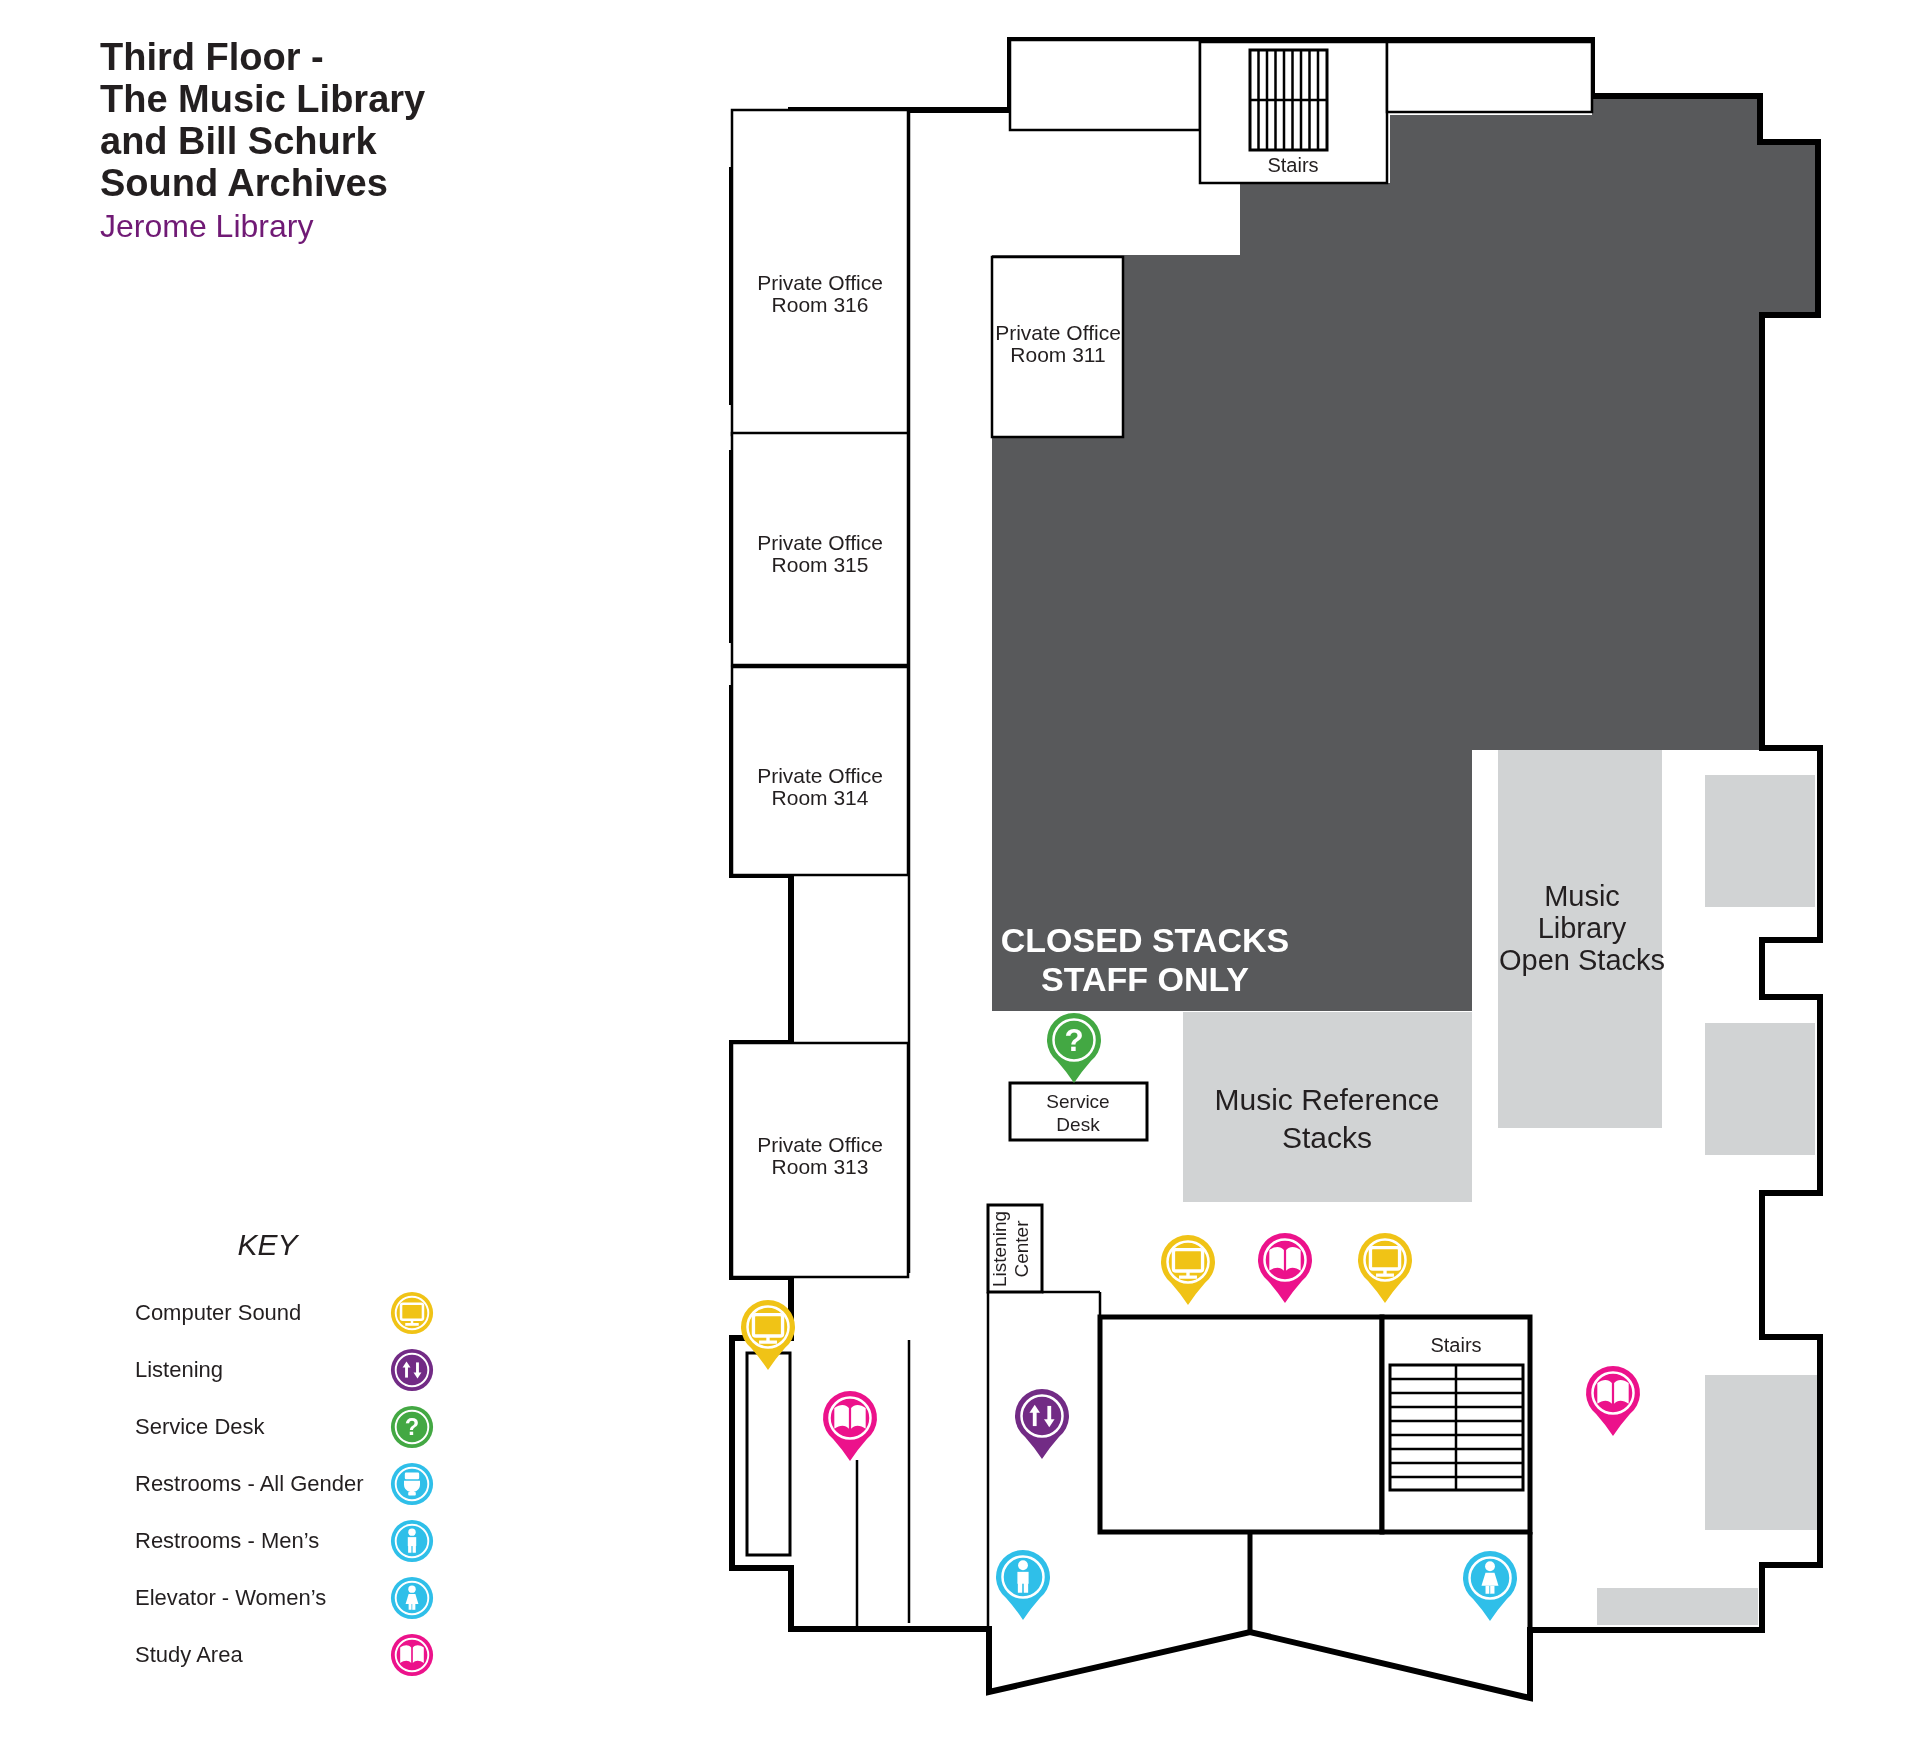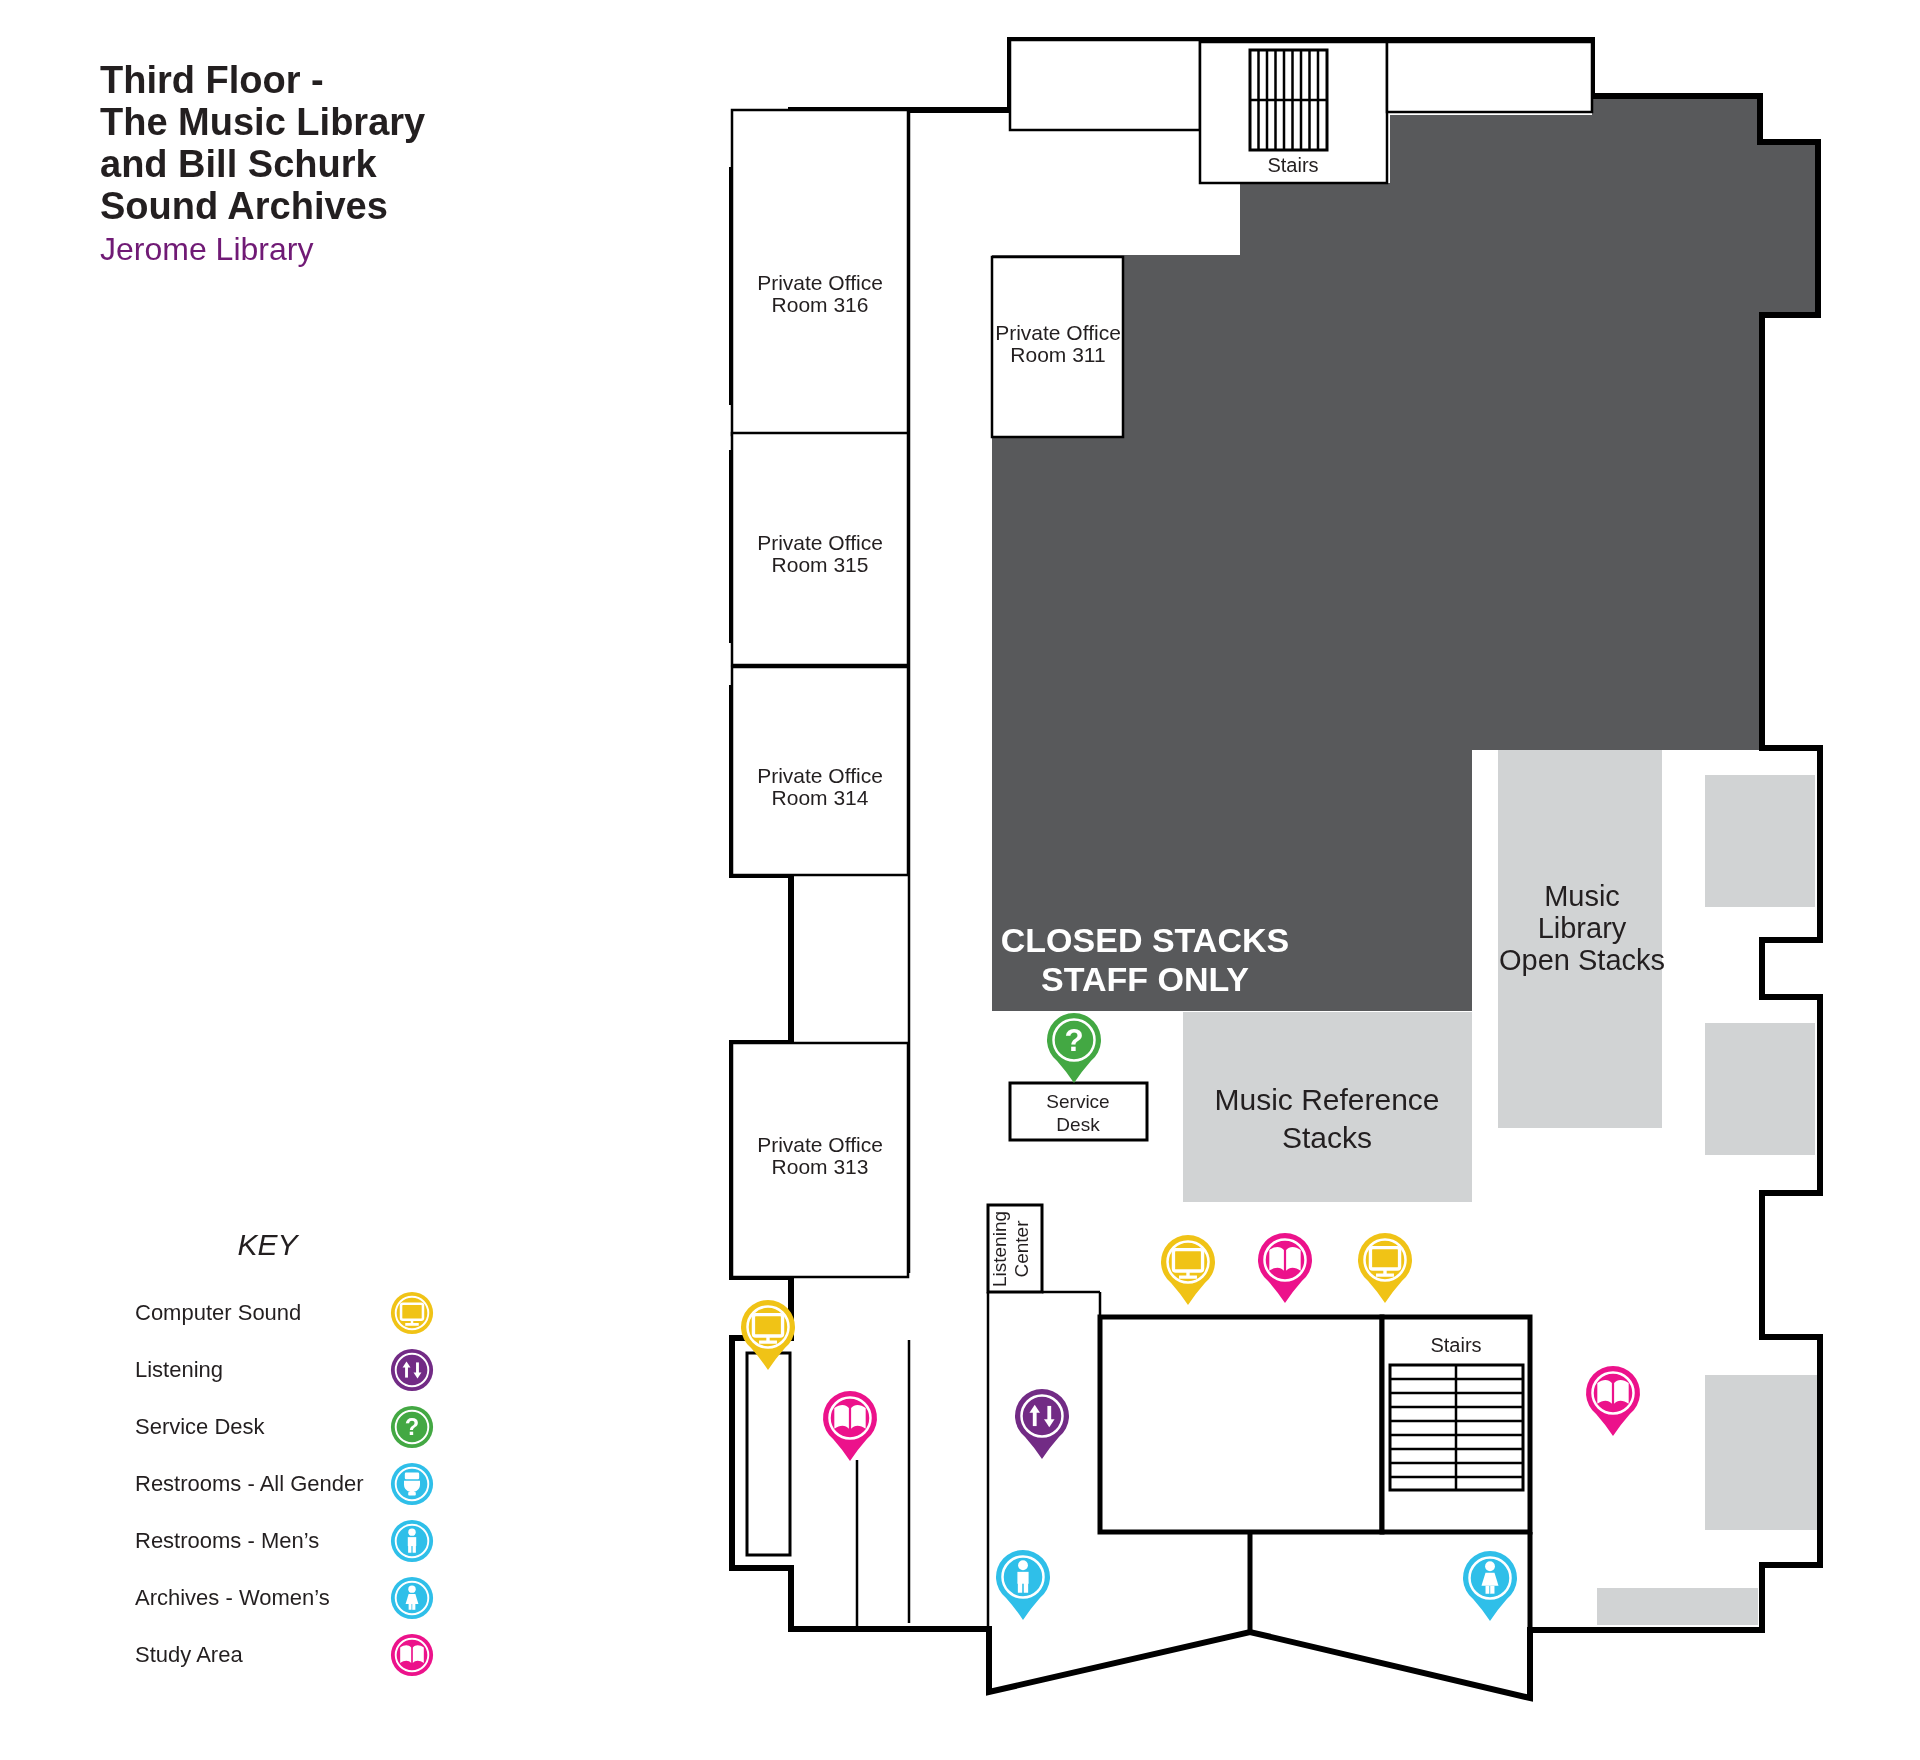--- a/index.html
+++ b/index.html
@@ -1,18 +1,18 @@
 <!DOCTYPE html>
 <html><head>
 <meta charset="utf-8">
 <style>
   html,body{margin:0;padding:0;background:#fff;}
   .page{position:relative;width:1920px;height:1760px;background:#fff;overflow:hidden;
         font-family:"Liberation Sans", sans-serif;color:#231F20;}
-  .title-block{position:absolute;left:100px;top:36px;margin-top:23px;}
+  .title-block{position:absolute;left:100px;top:36px;}
   .title-line{font-size:38px;font-weight:bold;line-height:42px;color:#231F20;}
   .subtitle{font-size:32px;line-height:40px;margin-top:2px;color:#701a75;}
   .key-block{position:absolute;left:135px;top:1228px;width:300px;}
   .key-heading{font-size:30px;text-align:center;width:265px;margin:0 0 22px 0;font-weight:normal;font-style:italic;}
   .key-row{display:flex;align-items:center;height:57px;}
   .key-label{font-size:22px;flex:0 0 auto;}
   .key-spacer{flex:1 1 auto;}
   .key-icon{width:46px;height:46px;flex:0 0 auto;}
   svg.map{position:absolute;left:0;top:0;width:1920px;height:1760px;}
   .room-label{font-size:21px;fill:#231F20;}
@@ -68,21 +68,21 @@
         </svg>
     </div>
     <div class="key-row">
       <span class="key-label">Restrooms - Men’s</span>
       <span class="key-spacer"></span>
       <svg class="key-icon" viewBox="-24 -24 48 48">
           <use href="#icon-man" style="color: rgb(47, 191, 233);"></use>
         </svg>
     </div>
     <div class="key-row">
-      <span class="key-label">Archives - Women’s</span>
+      <span class="key-label">Elevator - Women’s</span>
       <span class="key-spacer"></span>
       <svg class="key-icon" viewBox="-24 -24 48 48">
           <use href="#icon-woman" style="color: rgb(47, 191, 233);"></use>
         </svg>
     </div>
     <div class="key-row">
       <span class="key-label">Study Area</span>
       <span class="key-spacer"></span>
       <svg class="key-icon" viewBox="-24 -24 48 48">
           <use href="#icon-book" style="color: rgb(236, 18, 139);"></use>

